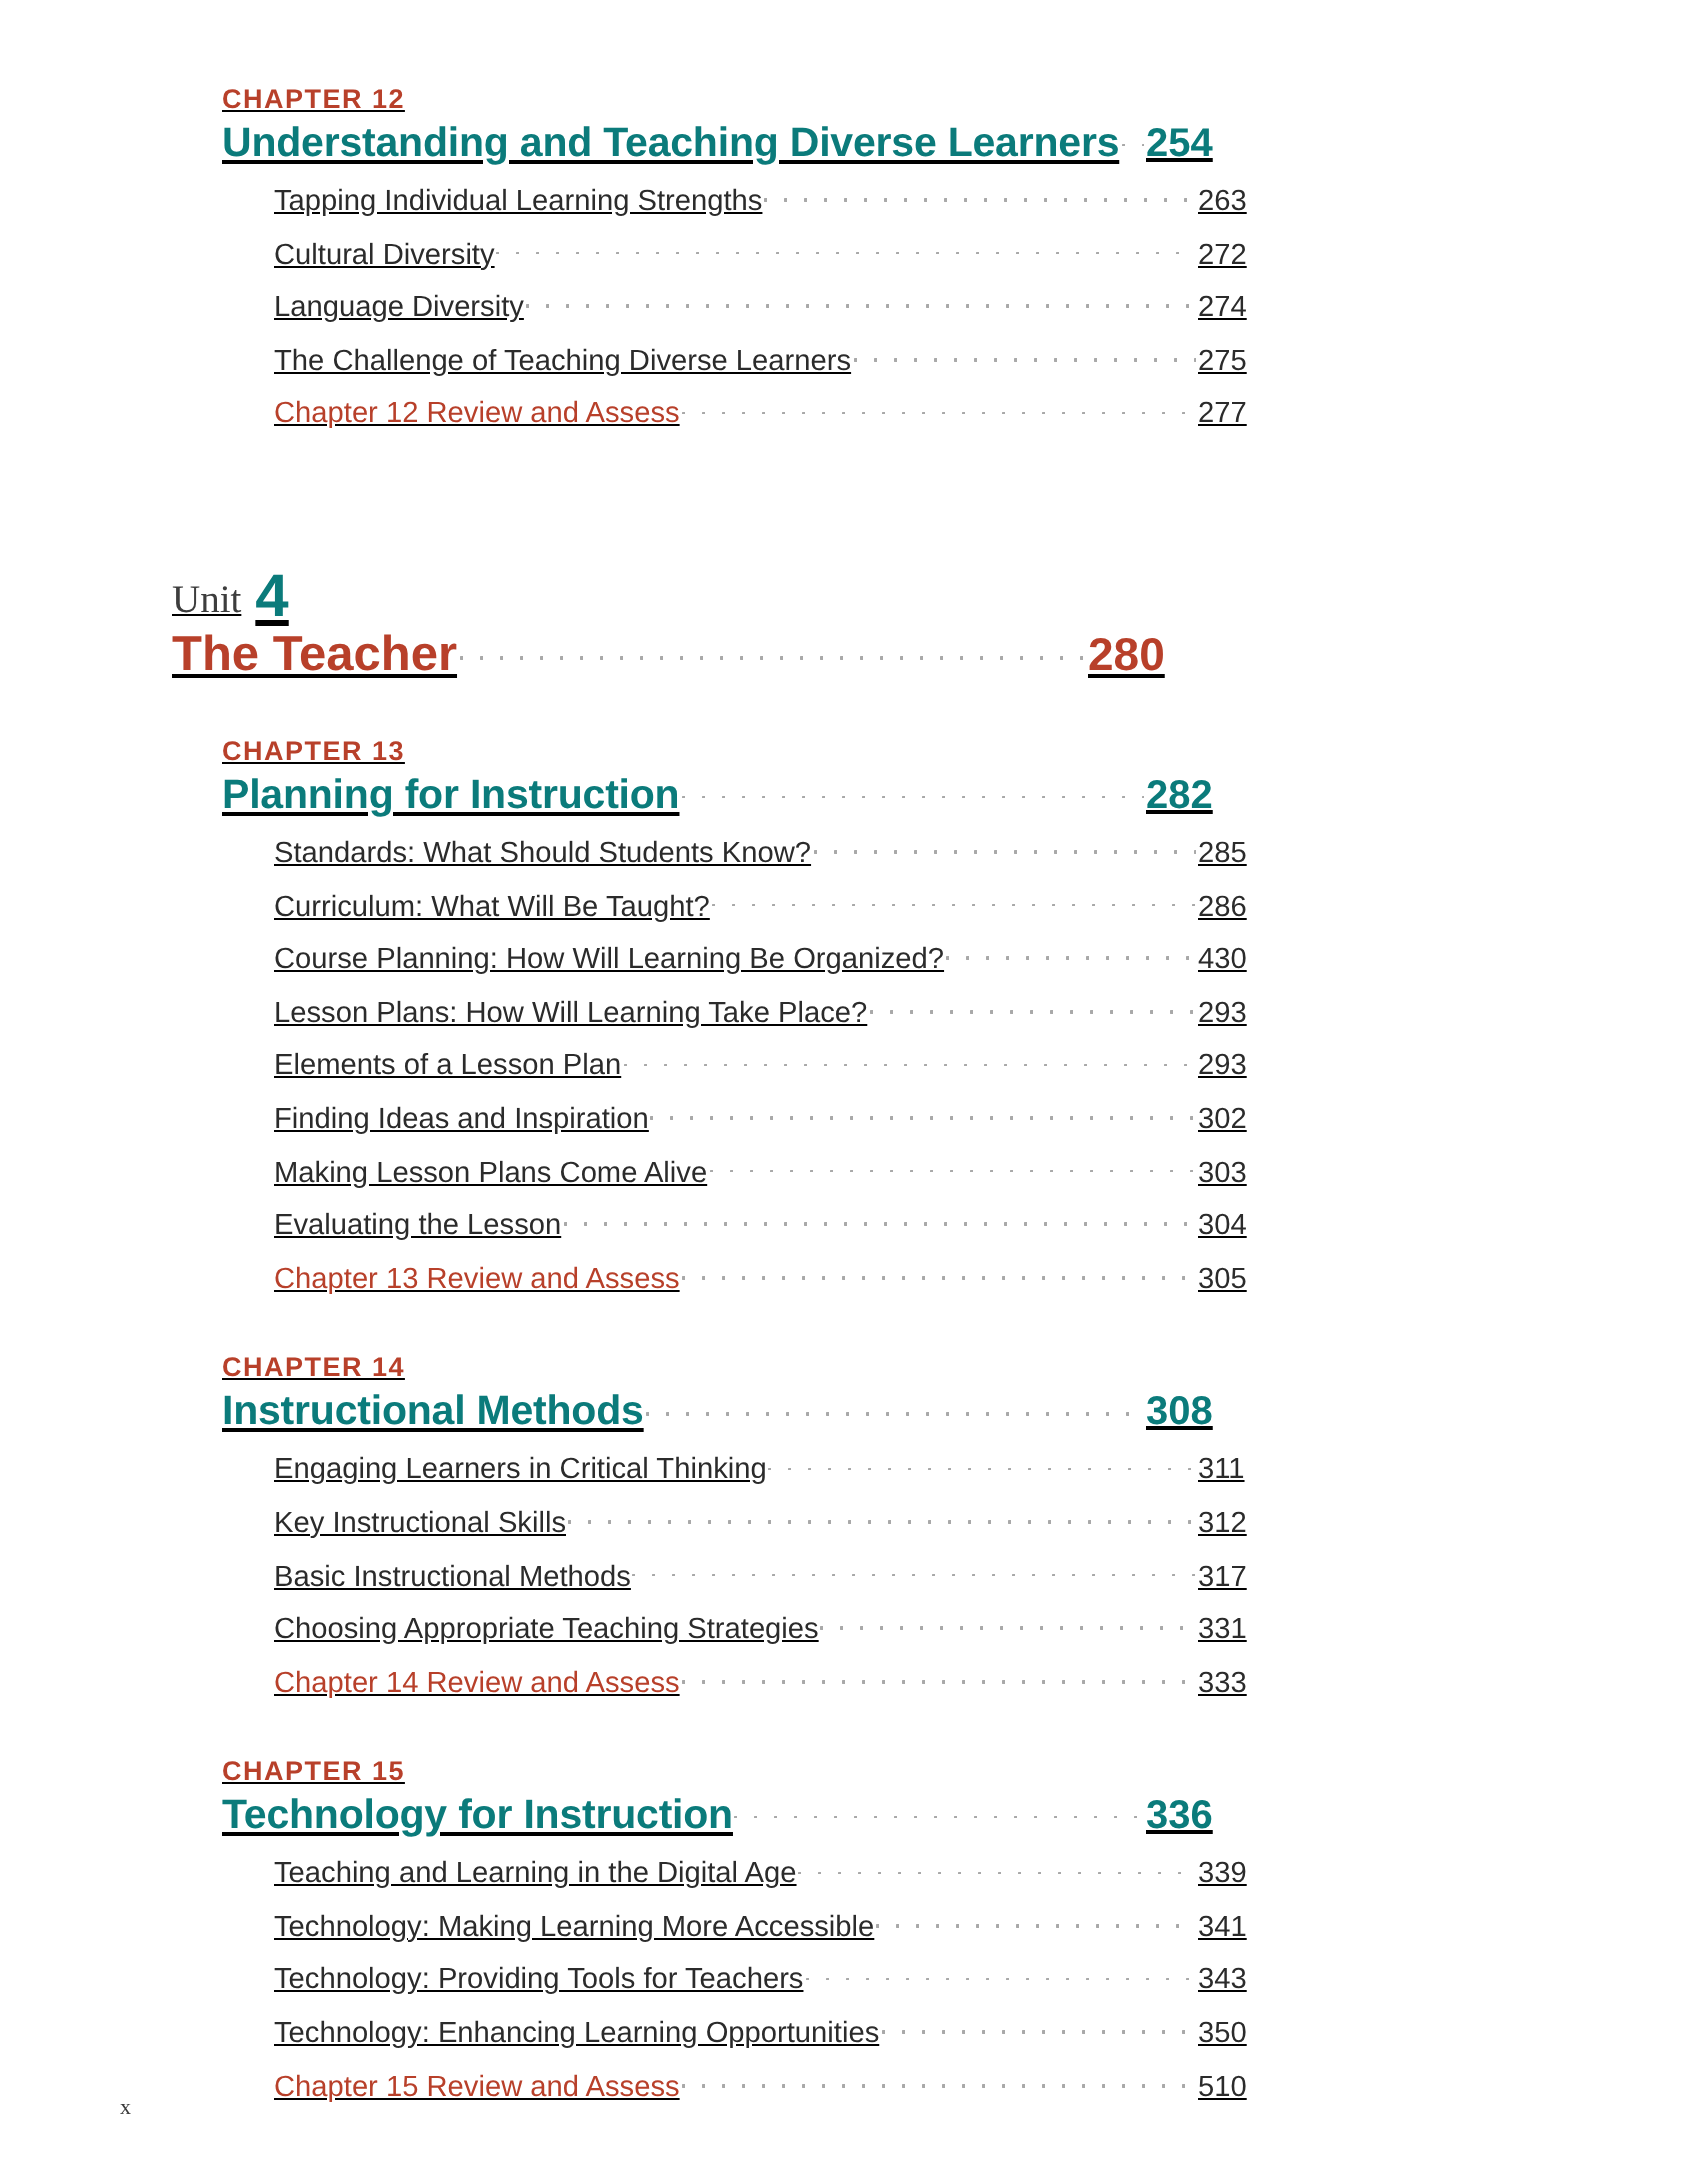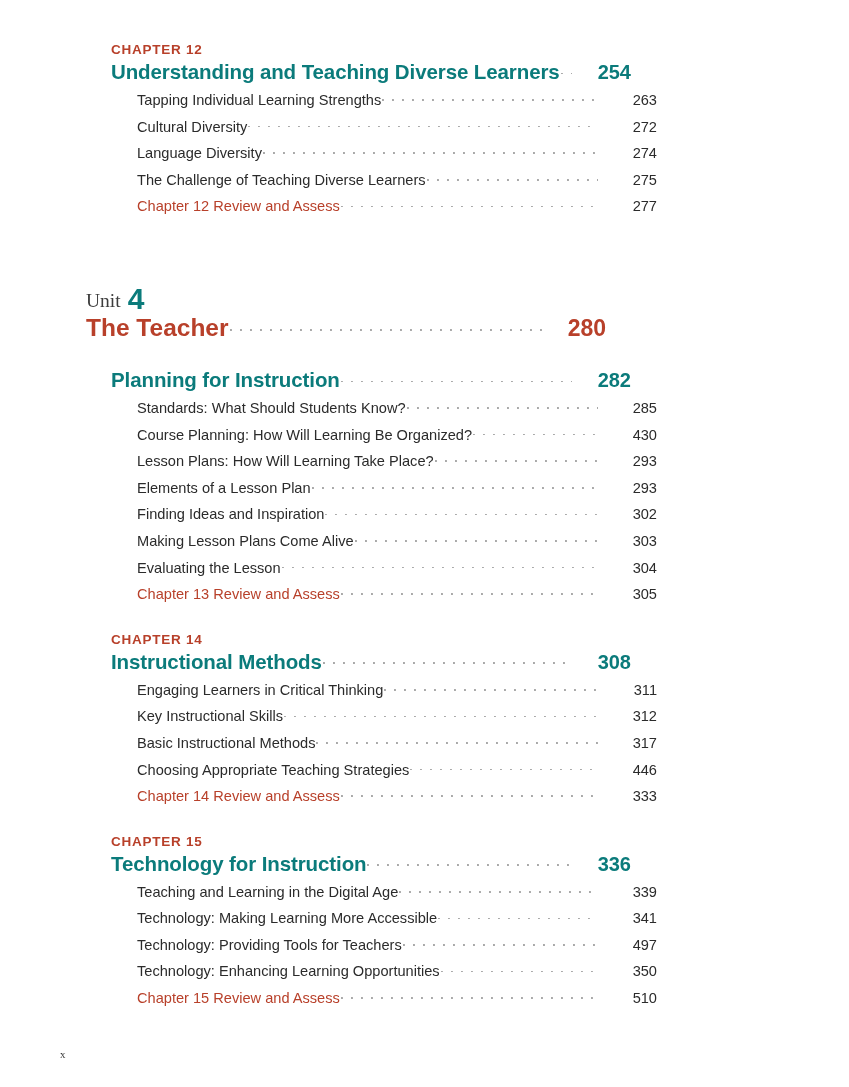--- a/index.html
+++ b/index.html
@@ -15,20 +15,21 @@
     position: relative;
     overflow: hidden;
   }
 
   .page {
     position: relative;
     width: 692px;
     height: 1087px;
     box-sizing: border-box;
     padding: 42px 86px 0 86px;
+    text-decoration: underline;
   }
 
   
   .row {
     display: flex;
     align-items: baseline;
     width: 100%;
   }
   .row .label {
     white-space: nowrap;
@@ -49,21 +50,21 @@
     right: 0;
     bottom: 0.26em;
     height: 1.6px;
     background-image: radial-gradient(circle at 0.8px 0.8px, #a9a9a9 0.8px, rgba(255,255,255,0) 0.9px);
     background-size: 10px 1.6px;
     background-repeat: repeat-x;
   }
   .row .pageno {
     flex: 0 0 auto;
     white-space: nowrap;
-    text-align: right;
+    text-align: left;
   }
 
   
   .chapter-block {
     margin-bottom: 0;
   }
   .chapter-kicker {
     color: #b8402a;
     font-weight: bold;
     font-size: 13.5px;
@@ -220,29 +221,35 @@
           <span class="unit-word">Unit</span>
           <span class="unit-num">4</span>
         </div>
         <div class="row unit-title-row">
           <span class="label">The Teacher</span>
           <span class="leader"></span>
           <span class="pageno">280</span>
         </div>
       </div>
       <div class="chapter-block">
+        <div class="chapter-kicker">CHAPTER 13</div>
         <div class="row chapter-title-row">
           <span class="label">Planning for Instruction</span>
           <span class="leader"></span>
           <span class="pageno">282</span>
         </div>
         <div class="row sub-row">
           <span class="label">Standards: What Should Students Know?</span>
           <span class="leader"></span>
           <span class="pageno">285</span>
+        </div>
+        <div class="row sub-row">
+          <span class="label">Curriculum: What Will Be Taught?</span>
+          <span class="leader"></span>
+          <span class="pageno">286</span>
         </div>
         <div class="row sub-row">
           <span class="label">Course Planning: How Will Learning Be Organized?</span>
           <span class="leader"></span>
           <span class="pageno">430</span>
         </div>
         <div class="row sub-row">
           <span class="label">Lesson Plans: How Will Learning Take Place?</span>
           <span class="leader"></span>
           <span class="pageno">293</span>
@@ -292,21 +299,21 @@
           <span class="pageno">312</span>
         </div>
         <div class="row sub-row">
           <span class="label">Basic Instructional Methods</span>
           <span class="leader"></span>
           <span class="pageno">317</span>
         </div>
         <div class="row sub-row">
           <span class="label">Choosing Appropriate Teaching Strategies</span>
           <span class="leader"></span>
-          <span class="pageno">446</span>
+          <span class="pageno">331</span>
         </div>
         <div class="row sub-row review">
           <span class="label">Chapter 14 Review and Assess</span>
           <span class="leader"></span>
           <span class="pageno">333</span>
         </div>
       </div>
       <div class="gap-after-chapter"></div>
       <div class="chapter-block">
         <div class="chapter-kicker">CHAPTER 15</div>
@@ -321,21 +328,21 @@
           <span class="pageno">339</span>
         </div>
         <div class="row sub-row">
           <span class="label">Technology: Making Learning More Accessible</span>
           <span class="leader"></span>
           <span class="pageno">341</span>
         </div>
         <div class="row sub-row">
           <span class="label">Technology: Providing Tools for Teachers</span>
           <span class="leader"></span>
-          <span class="pageno">497</span>
+          <span class="pageno">343</span>
         </div>
         <div class="row sub-row">
           <span class="label">Technology: Enhancing Learning Opportunities</span>
           <span class="leader"></span>
           <span class="pageno">350</span>
         </div>
         <div class="row sub-row review">
           <span class="label">Chapter 15 Review and Assess</span>
           <span class="leader"></span>
           <span class="pageno">510</span>

